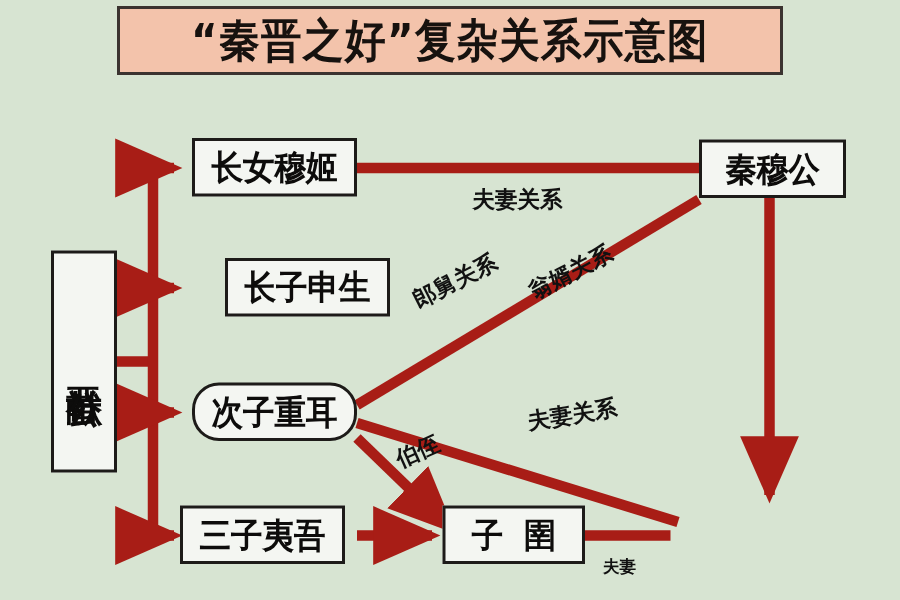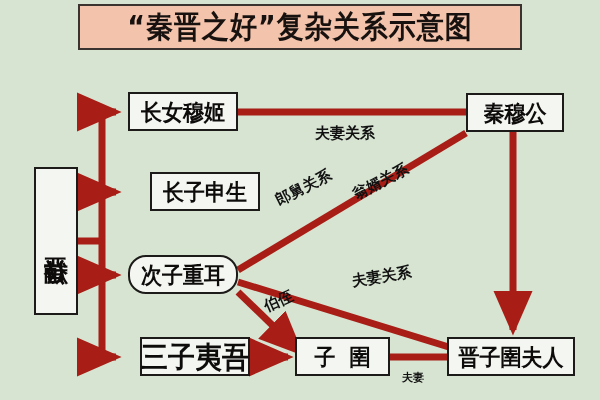--- a/index.html
+++ b/index.html
@@ -49,21 +49,21 @@
 
   #node-jinxiangong{left:34px;top:167px;width:44px;height:148px;}
   #node-jinxiangong .ntext{
     writing-mode:vertical-rl;text-orientation:upright;
     font-size:24px;letter-spacing:2px;transform:none;
   }
 
   #node-changnv   {left:128px;top:92px; width:110px;height:39px;font-size:21px;}
   #node-changzi   {left:128px;top:172px;width:110px;height:39px;font-size:21px;margin-left:22px;}
   #node-cizi      {left:128px;top:255px;width:110px;height:39px;font-size:21px;border-radius:18px;}
-  #node-sanzi     {left:140px;top:337px;width:110px;height:39px;font-size:27px;}
+  #node-sanzi     {left:120px;top:337px;width:110px;height:39px;font-size:21px;}
   #node-ziyu      {left:295px;top:337px;width:95px; height:39px;font-size:21px;}
   #node-ziyu .ntext{letter-spacing:14px;padding-left:14px;}
   #node-qinmugong {left:466px;top:93px; width:98px; height:39px;font-size:21px;}
   #node-furen     {left:447px;top:337px;width:128px;height:39px;font-size:21px;}
 
   
   .elabel{
     position:absolute;
     font-family:"DejaVu Sans","Liberation Sans",sans-serif;
     font-weight:bold;
@@ -151,23 +151,20 @@
   </div>
 
   <div class="node" id="node-qinmugong">
     <span class="ntext">秦穆公</span>
   </div>
 
   <div class="node" id="node-ziyu">
     <span class="ntext">子圉</span>
   </div>
 
-  <div class="node" id="node-furen">
-    <span class="ntext">晋子圉夫人</span>
-  </div>
 
   <div class="elabel" id="lbl-fuqi-1">夫妻关系</div>
   <div class="elabel" id="lbl-langjiu">郎舅关系</div>
   <div class="elabel" id="lbl-wengxu">翁婿关系</div>
   <div class="elabel" id="lbl-fuqi-2">夫妻关系</div>
   <div class="elabel" id="lbl-bozhi">伯侄</div>
   <div class="elabel" id="lbl-fuqi-3">夫妻</div>
 
   <div id="watermark"></div>
 

